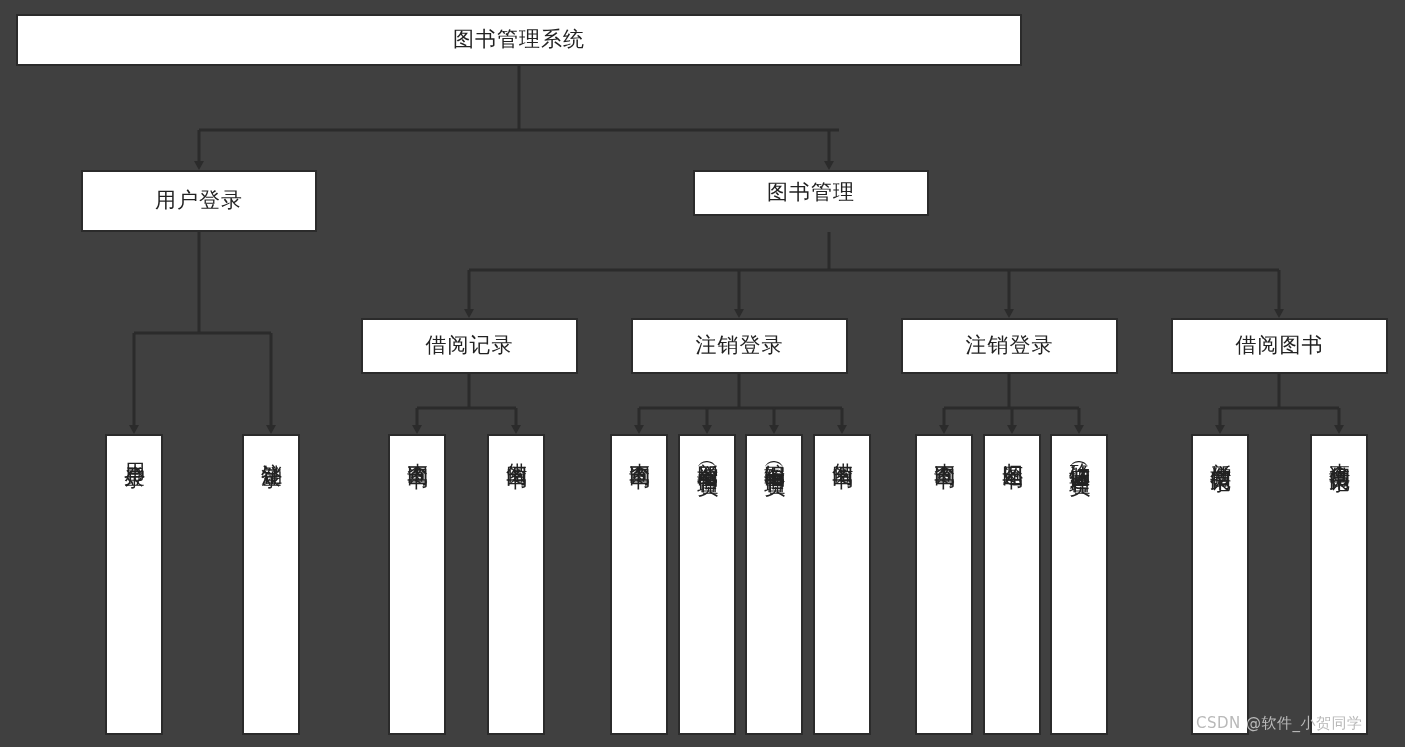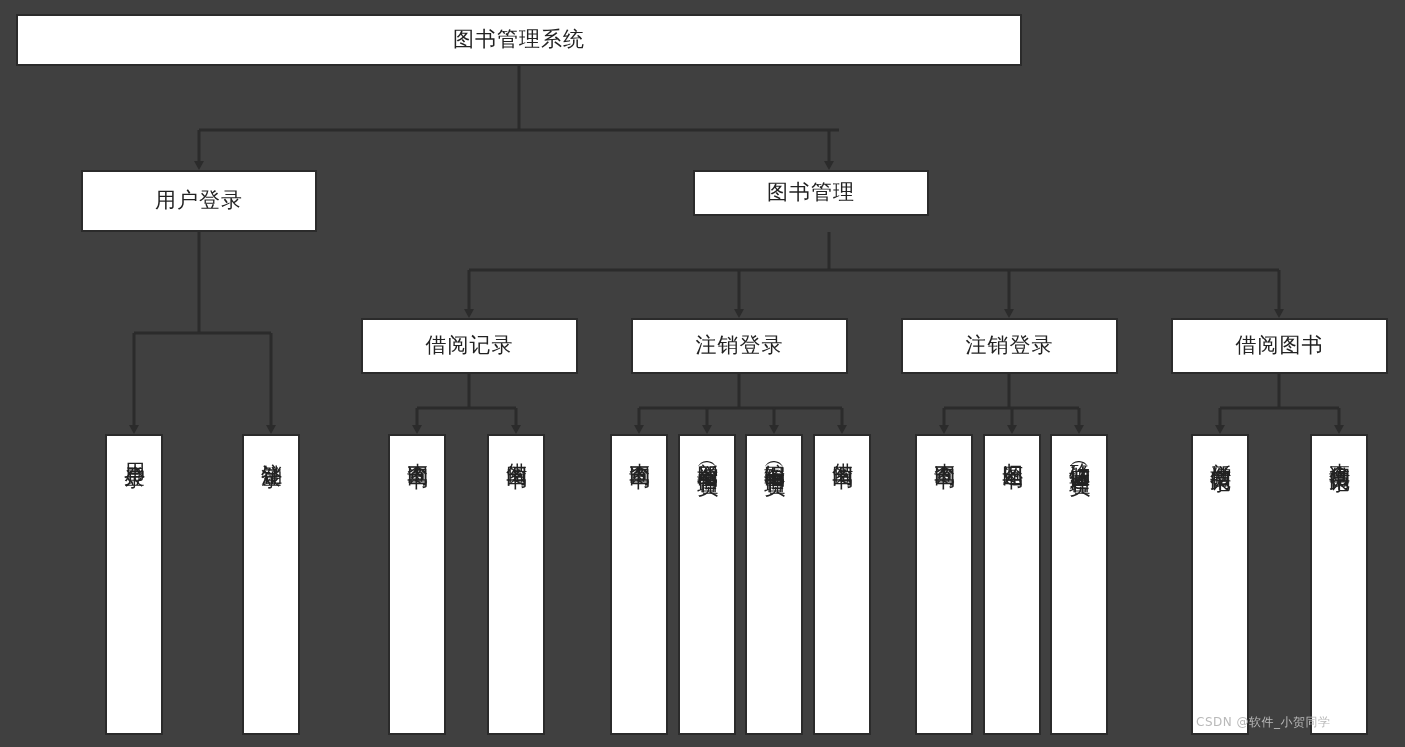--- a/index.html
+++ b/index.html
@@ -51,21 +51,21 @@
     writing-mode: vertical-rl;
     text-orientation: upright;
     font-size: 21px;
     line-height: 1.32;
     letter-spacing: 2px;
     color: #222222;
     white-space: nowrap;
   }
   .watermark {
     position: absolute;
-    font-size: 12px;
+    font-size: 15px;
     color: #b9b9b9;
     white-space: nowrap;
     letter-spacing: 0.5px;
   }
 </style>
 </head>
 <body>
 
 <div id="canvas">
 

